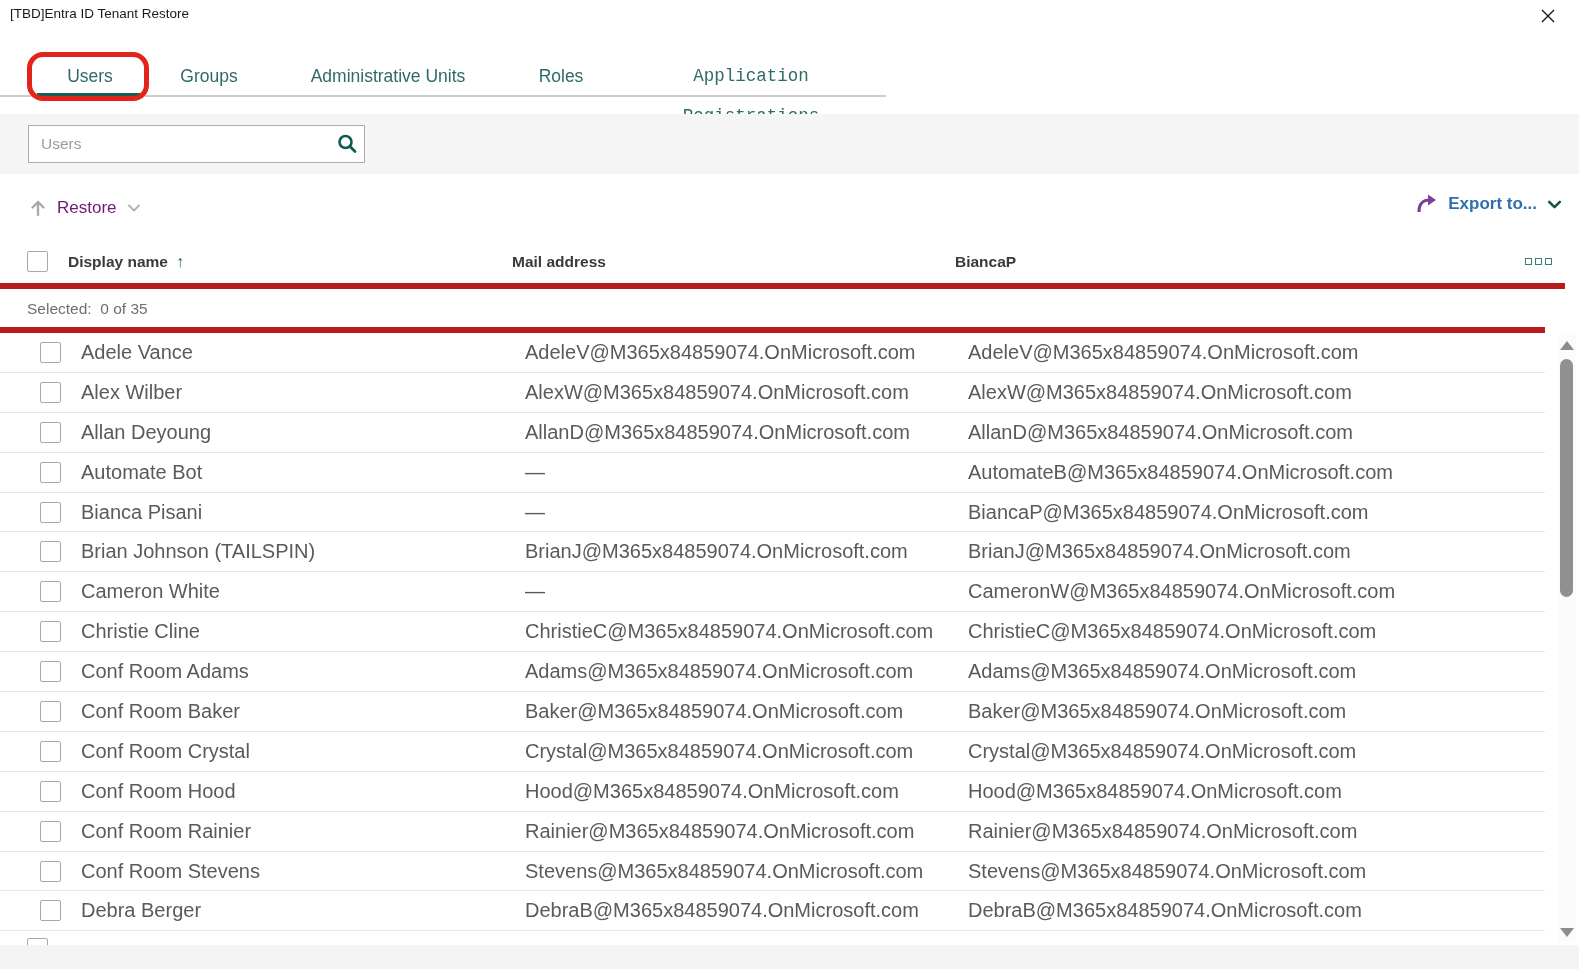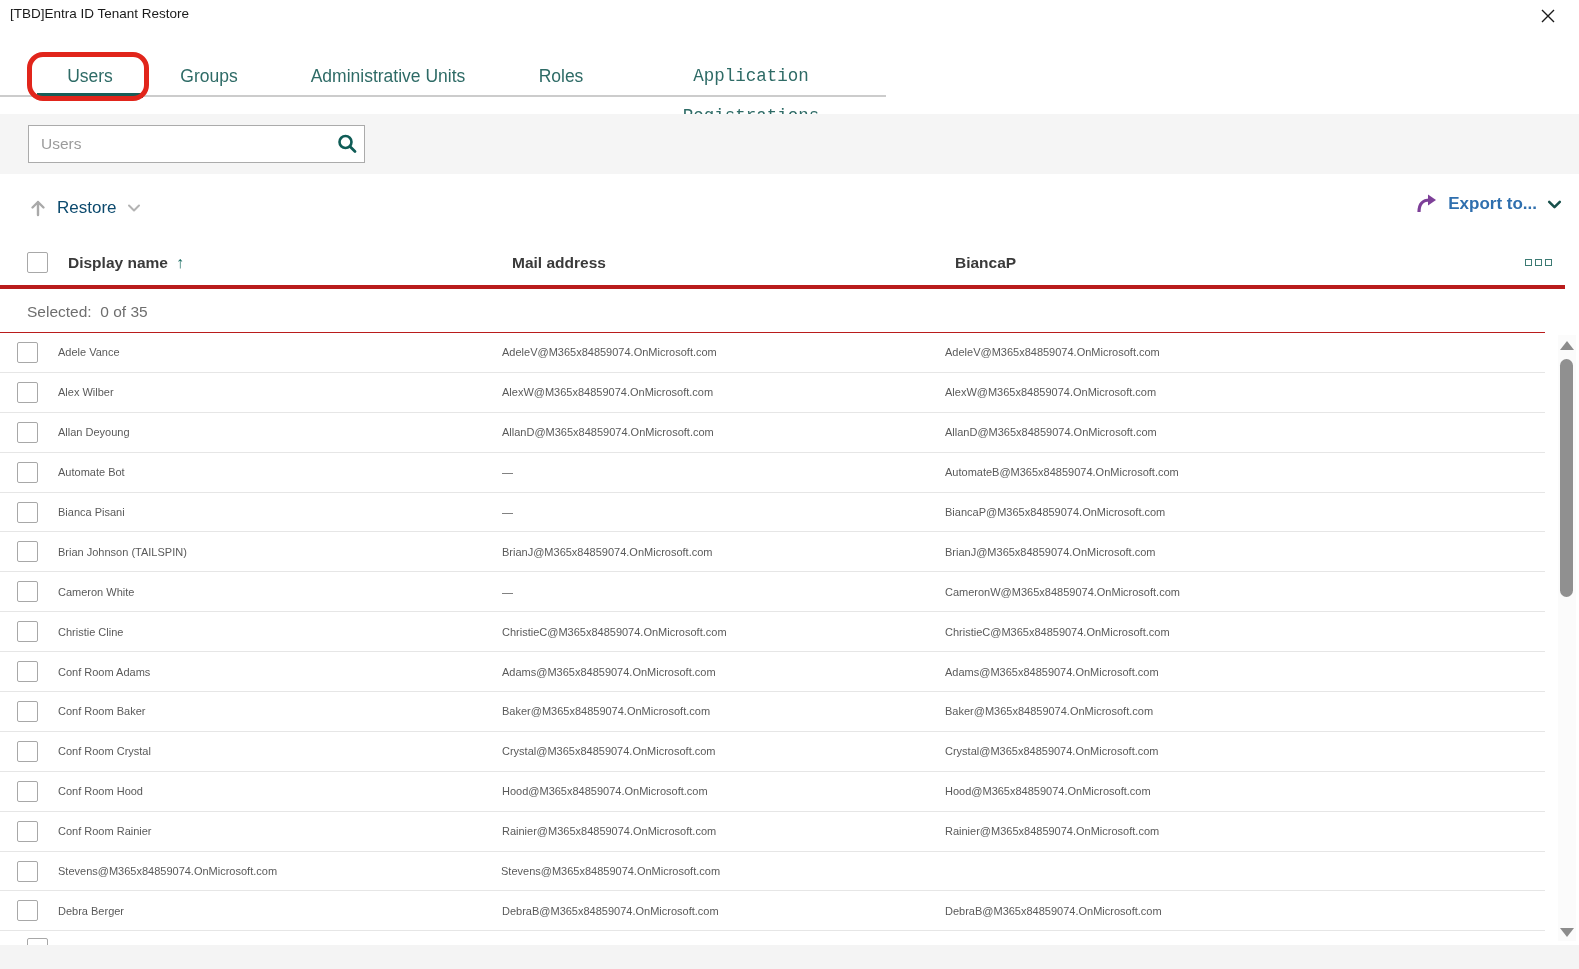--- a/index.html
+++ b/index.html
@@ -31,42 +31,42 @@
                border:1px solid #ababab; display:flex; align-items:center; }
   .searchbox input { flex:1; border:none; outline:none; font-size:15.5px; color:#333;
                      padding:0 8px 0 12px; font-family:"Liberation Sans", sans-serif; background:transparent; }
   .searchbox input::placeholder { color:#9b9b9b; opacity:1; }
   .search-icon { width:34px; height:38px; display:flex; align-items:center; justify-content:center; cursor:pointer; }
 
   
   .toolbar { position:absolute; top:174px; left:0; width:1579px; height:60px;
              display:flex; align-items:center; justify-content:space-between; padding:0 16px 0 28px; }
   .tool-btn { display:flex; align-items:center; gap:9px; cursor:pointer; font-size:17px; }
-  .restore-btn { color:#0c4a6e;margin-top:8px; }
+  .restore-btn { color:#701a75;margin-top:8px; }
   .export-btn  { color:#2f6fae;font-weight:bold; }
 
   
   .thead { position:absolute; top:240px; left:0; width:1565px; height:49px;
-           border-bottom:4px solid #b91c1c; display:flex; align-items:center; padding-left:27px; }
+           border-bottom:6px solid #b91c1c; display:flex; align-items:center; padding-left:27px; }
   .col-check { width:41px; display:flex; align-items:center; }
   .col-name  { width:444px; display:flex; align-items:center; gap:8px; }
   .col-mail  { width:443px; }
   .col-user  { flex:1; }
   .th-label { font-weight:bold; font-size:15.5px; color:#3a3a3a; }
   .sort-arrow { color:#1b6e64; font-size:16px; font-weight:bold; }
   .columns-icon { display:flex; gap:3px; margin-right:13px; cursor:pointer; }
   .columns-icon span { width:7px; height:7px; border:1.5px solid #3d7b74; background:#fff; display:block; }
 
   .selected-row { position:absolute; top:291px; left:0; width:1545px; height:42px;
-                  border-bottom:1px solid #b91c1c; display:flex; align-items:center;
+                  border-bottom:6px solid #b91c1c; display:flex; align-items:center;
                   padding-left:27px; font-size:15.5px; color:#6e6e6e; white-space:pre; }
 
   .tbody { position:absolute; top:333px; left:0; width:1545px; }
   .trow { height:39.9px; border-bottom:1px solid #e6e6e6; display:flex; align-items:center;
-          padding-left:17px; font-size:11px; color:#5a5a5a; }
+          padding-left:40px; font-size:20px; color:#5a5a5a; }
   .cell { overflow:hidden; white-space:nowrap; }
 
   .checkbox { width:21px; height:21px; border:1px solid #a8a8a8; border-radius:2px;
               background:#fff; display:inline-block; cursor:pointer; }
 
   .partial-row { position:absolute; top:932px; left:0; width:1545px; height:13px; overflow:hidden;
                  padding-left:27px; }
   .partial-row .checkbox { margin-top:6px; }
 
   .footer-strip { position:absolute; bottom:0; left:0; width:1579px; height:24px; background:#f4f4f4; }
@@ -296,20 +296,21 @@
     </div>
     <div class="col-name cell">Conf Room Rainier</div>
     <div class="col-mail cell">Rainier@M365x84859074.OnMicrosoft.com</div>
     <div class="col-user cell">Rainier@M365x84859074.OnMicrosoft.com</div>
   </div>
 
   <div class="trow">
     <div class="col-check cell">
       <span class="checkbox"></span>
     </div>
+    <div class="col-name cell">Conf Room Stevens</div>
     <div class="col-mail cell">Stevens@M365x84859074.OnMicrosoft.com</div>
     <div class="col-user cell">Stevens@M365x84859074.OnMicrosoft.com</div>
   </div>
 
   <div class="trow">
     <div class="col-check cell">
       <span class="checkbox"></span>
     </div>
     <div class="col-name cell">Debra Berger</div>
     <div class="col-mail cell">DebraB@M365x84859074.OnMicrosoft.com</div>

